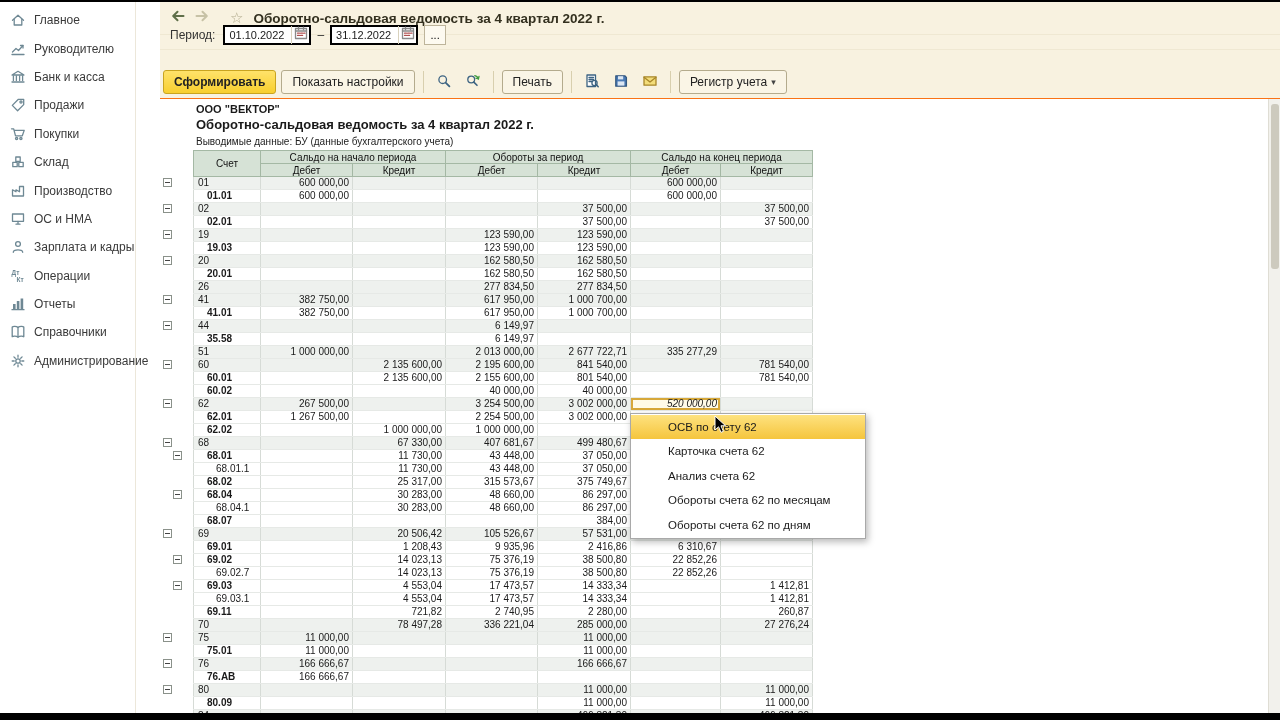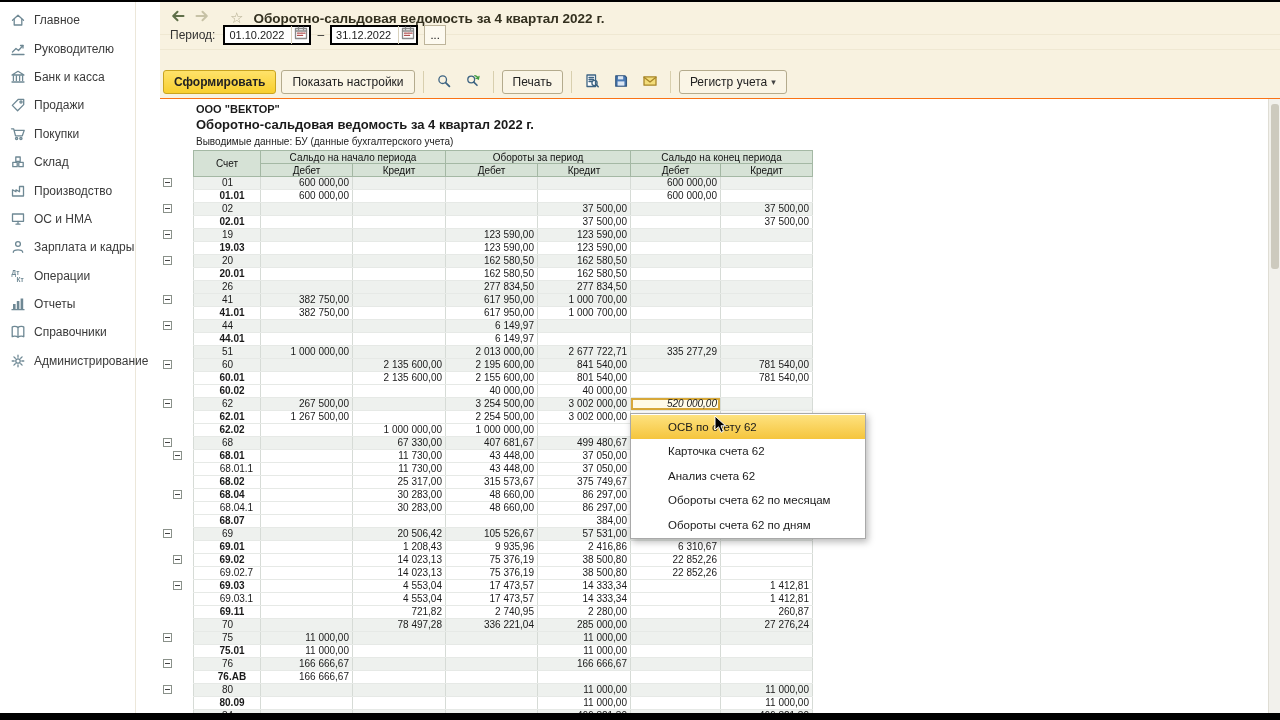--- a/index.html
+++ b/index.html
@@ -55,21 +55,21 @@
   .rsub     { position:absolute; left:36px; top:37px; font-size:10px; color:#222; }
 
   table.osv { position:absolute; left:33px; top:51px; border-collapse:collapse; table-layout:fixed;
               font-size:10px; }
   table.osv th { background:#d6e2d6; border:1px solid #a4b8a4; font-weight:normal; font-size:10px;
                  height:13px; padding:0 2px; text-align:center; color:#111; }
   table.osv td { border-right:1px solid #d6dbd6; border-bottom:1px solid #e6e9e6; border-left:1px solid #d6dbd6;
                  height:13px; line-height:12px; padding:0 3px; white-space:nowrap; overflow:hidden; }
   table.osv { border:1px solid #a4b8a4; }
   td.num { text-align:right; }
-  td.acct { text-align:center; }
+  td.acct { text-align:left; }
   tr.group td { background:#eef1ee; }
   .lvl1 { padding-left:4px !important; }
   .lvl2 { padding-left:13px !important;font-weight:bold; }
   .lvl3 { padding-left:22px !important; }
   .hl-cell { box-shadow:inset 0 0 0 2px #d7a83a; background:#fffbe8 !important;font-style:italic; }
 
   .tree-gutter { position:absolute; left:0; top:0; width:33px; height:100%; }
   .expander { position:absolute; width:9px; height:9px; background:#fff; border:1px solid #8a918a; }
   .expander::after { content:""; position:absolute; left:1px; top:3px; width:5px; height:1px; background:#444; }
 
@@ -460,21 +460,21 @@
         <tr class="group">
           <td class="acct lvl1">44</td>
           <td class="num"></td>
           <td class="num"></td>
           <td class="num">6 149,97</td>
           <td class="num"></td>
           <td class="num"></td>
           <td class="num"></td>
         </tr>
         <tr>
-          <td class="acct lvl2">44.01</td>
+          <td class="acct lvl2">35.58</td>
           <td class="num"></td>
           <td class="num"></td>
           <td class="num">6 149,97</td>
           <td class="num"></td>
           <td class="num"></td>
           <td class="num"></td>
         </tr>
         <tr class="group">
           <td class="acct lvl1">51</td>
           <td class="num">1 000 000,00</td>

